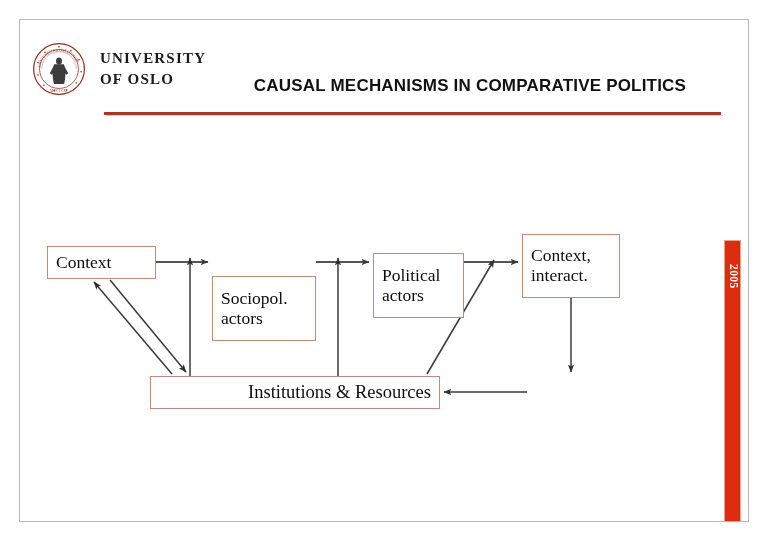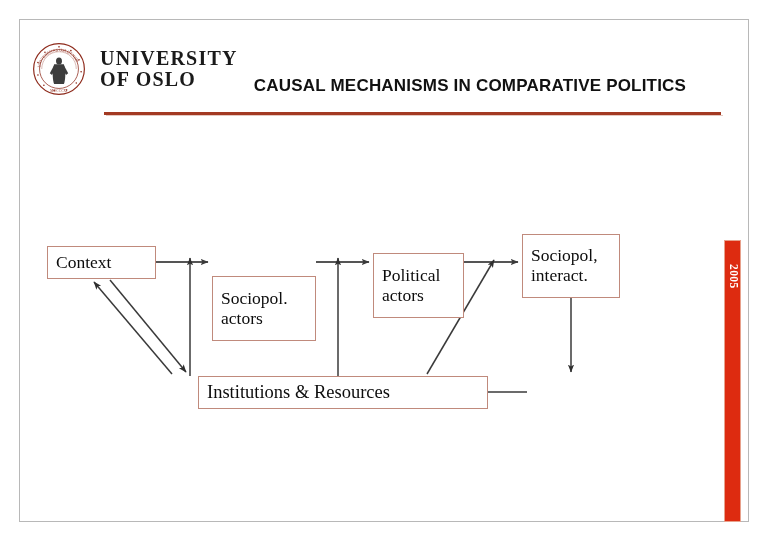--- a/index.html
+++ b/index.html
@@ -48,21 +48,21 @@
     top: 2px;
     width: 54px;
     height: 54px;
   }
   #uio-wordmark {
     position: absolute;
     left: 68px;
     top: 8px;
     font-family: "Liberation Serif", serif;
     font-weight: bold;
-    font-size: 20px;
+    font-size: 15px;
     line-height: 21px;
     letter-spacing: 1.2px;
     color: #1a1a1a;
     white-space: pre-line;
   }
 
   #slide-title {
     position: absolute;
     left: 200px;
     top: 76px;
@@ -144,23 +144,22 @@
     font-family: "Liberation Serif", serif;
     font-size: 17.5px;
     color: #0d0d0d;
     padding: 3px 8px;
     display: flex;
     flex-direction: column;
     justify-content: center;
     line-height: 1.12;
   }
   .node.center-text {
-    align-items: flex-start;
+    align-items: flex-end;
     text-align: center;
-    margin-left: 48px;
   }
 
   #node-context   { left: 47px;  top: 238px; width: 109px; height: 33px; }
   #node-sociopol  { left: 212px; top: 225px; width: 104px; height: 65px; margin-top: 43px; }
   #node-political { left: 373px; top: 225px; width: 91px;  height: 65px; margin-top: 20px; }
   #node-process   { left: 522px; top: 226px; width: 98px;  height: 64px; }
   #node-inst      { left: 150px; top: 368px; width: 290px; height: 33px; }
   #node-policy    { left: 527px; top: 368px; width: 98px;  height: 32px; }
   #node-inst .label { font-size: 18.5px; }
 </style>
@@ -264,21 +263,21 @@
       <span class="label" style="white-space:pre-line">Sociopol.
 actors</span>
     </div>
 
     <div class="node" id="node-political">
       <span class="label" style="white-space:pre-line">Political
 actors</span>
     </div>
 
     <div class="node" id="node-process">
-      <span class="label" style="white-space:pre-line">Sociopol,
+      <span class="label" style="white-space:pre-line">Context,
 interact.</span>
     </div>
 
     <div class="node center-text" id="node-inst">
       <span class="label">Institutions &amp; Resources</span>
     </div>
 
 
   </div>
 </div>

